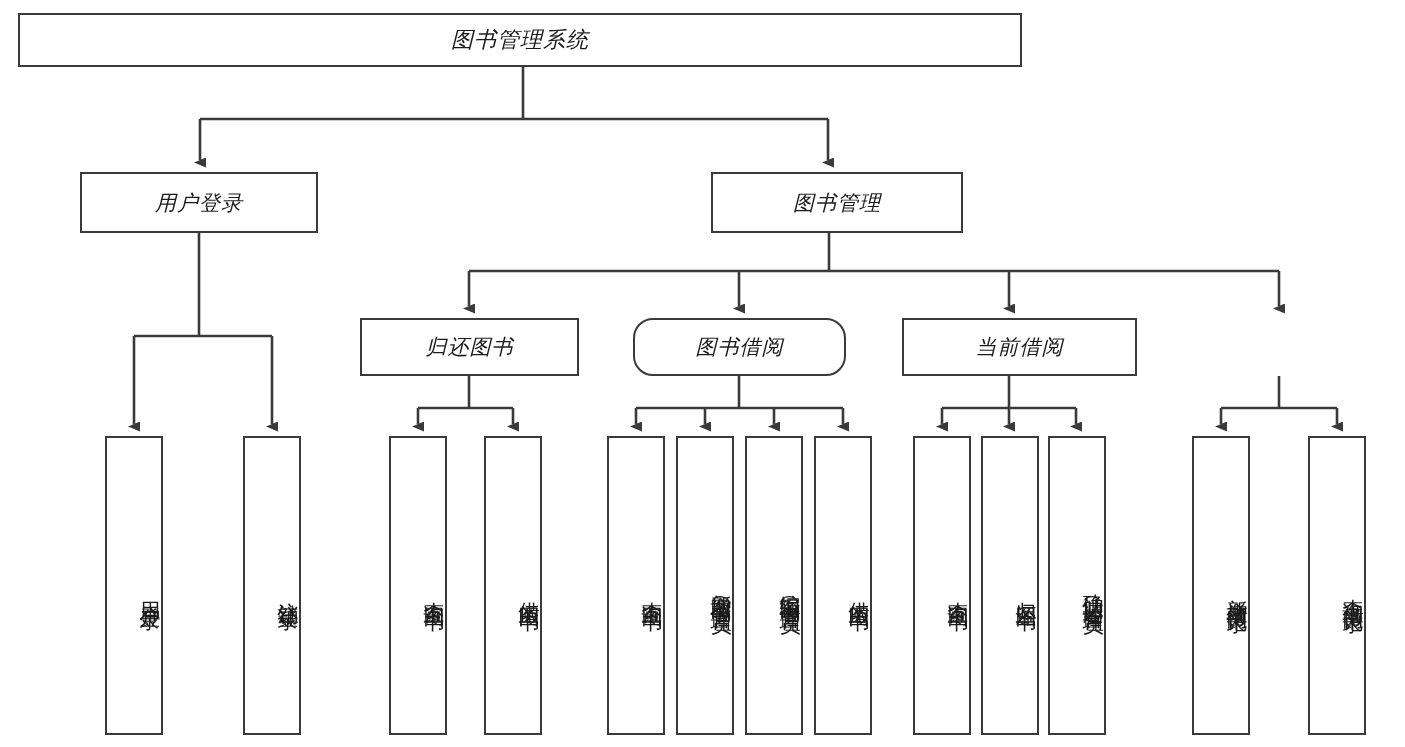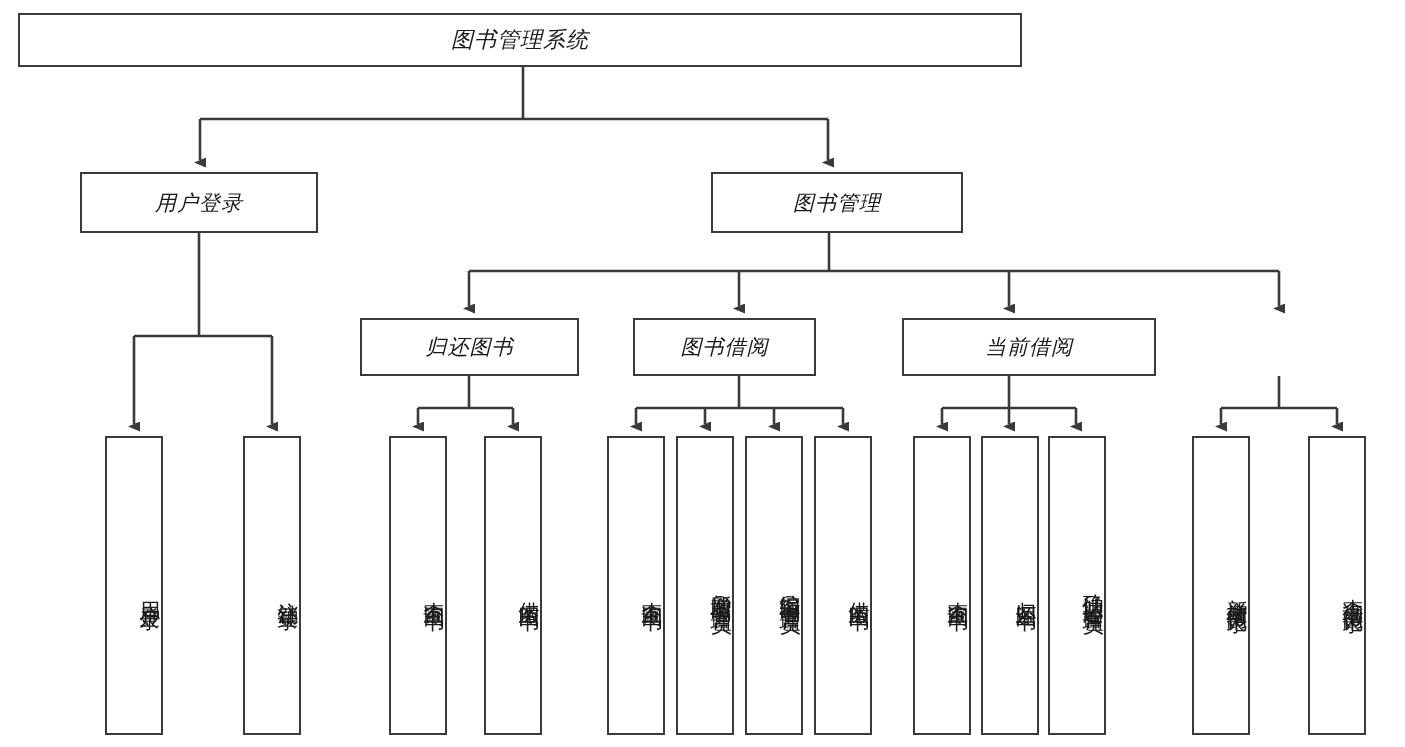--- a/index.html
+++ b/index.html
@@ -130,24 +130,24 @@
   <div class="node horiz" style="left:80px; top:172px; width:238px; height:61px;">
     <span>用户登录</span>
   </div>
   <div class="node horiz" style="left:711px; top:172px; width:252px; height:61px;">
     <span>图书管理</span>
   </div>
 
   <div class="node horiz" style="left:360px; top:318px; width:219px; height:58px;">
     <span>归还图书</span>
   </div>
-  <div class="node horiz" style="left:633px; top:318px; width:183px; height:58px;">
+  <div class="node horiz" style="left:633px; top:318px; width:213px; height:58px;border-radius:20px;">
     <span>图书借阅</span>
   </div>
-  <div class="node horiz" style="left:902px; top:318px; width:254px; height:58px;">
+  <div class="node horiz" style="left:902px; top:318px; width:235px; height:58px;">
     <span>当前借阅</span>
   </div>
 
   <div class="node vert" style="left:105px; top:436px; width:58px; height:299px;">
     <span>用户登录</span>
   </div>
   <div class="node vert" style="left:243px; top:436px; width:58px; height:299px;">
     <span>注销登录</span>
   </div>
 

